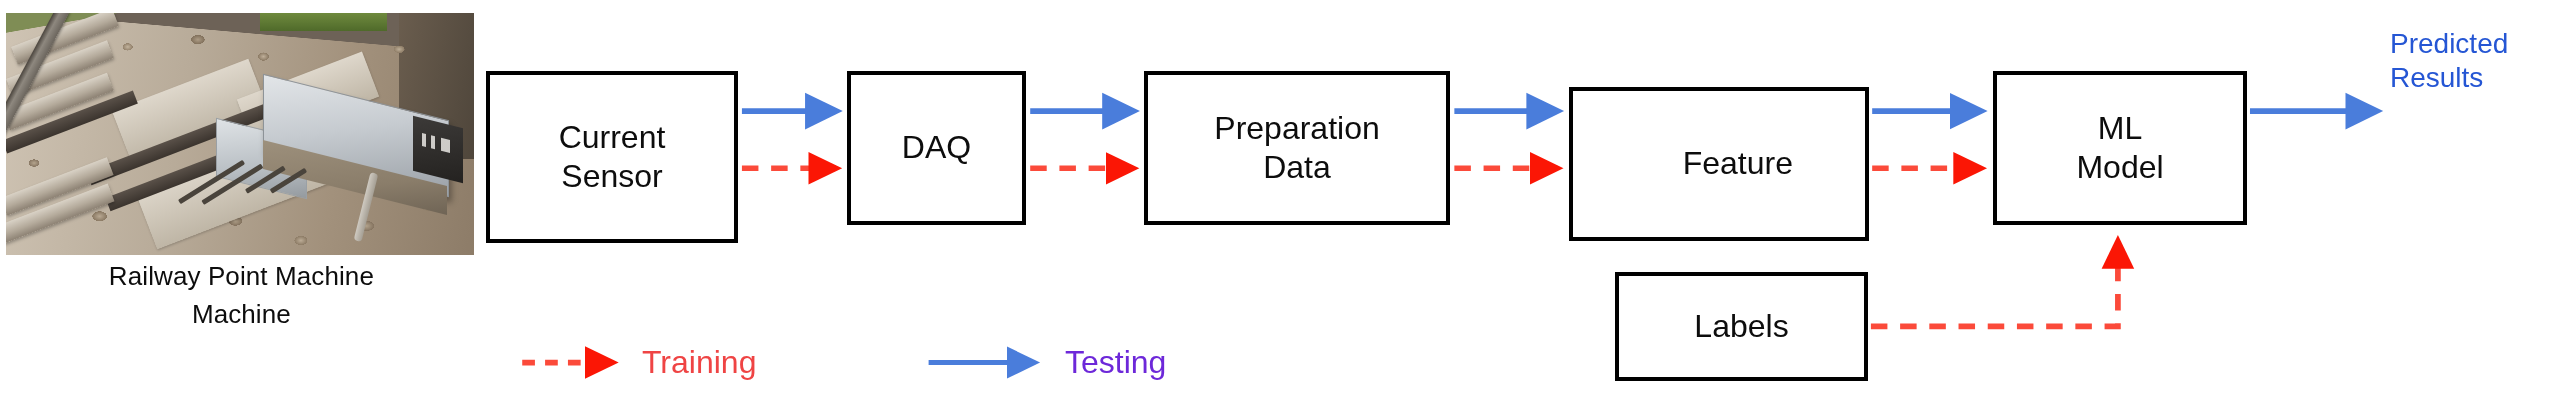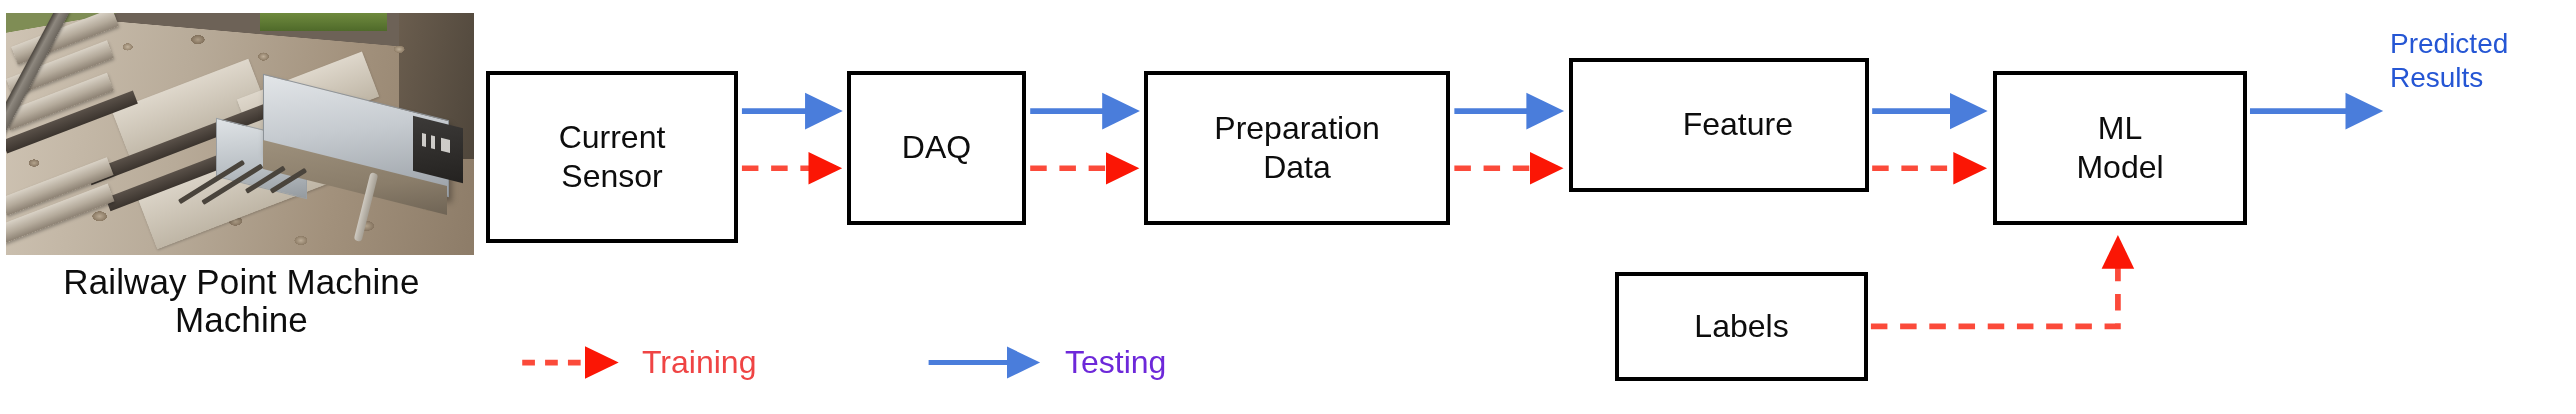--- a/index.html
+++ b/index.html
@@ -143,21 +143,21 @@
     transform: rotate(14deg);
     border-radius: 3.8px;
   }
 
   .caption {
     position: absolute;
     left: 6.4px;
     top: 261px;
     width: 470px;
     text-align: center;
-    font-size: 35px;
+    font-size: 26px;
     line-height: 1.18;
     color: #0d0d0d;
     letter-spacing: 0.1px;
   }
 
   
   .node {
     position: absolute;
     box-sizing: border-box;
     background: #ffffff;
@@ -262,21 +262,21 @@
     </div>
   </div>
 
   <div class="node" style="left:1144px; top:71px; width:306px; height:154px;">
     <div>
       <span>Preparation</span>
       <span>Data</span>
     </div>
   </div>
 
-  <div class="node" style="left:1569px; top:58px; width:300px; height:134px;padding-left:44px;">
+  <div class="node" style="left:1569px; top:87px; width:300px; height:154px;padding-left:44px;">
     <div>
       <span>Feature</span>
     </div>
   </div>
 
   <div class="node" style="left:1993px; top:71px; width:254px; height:154px;">
     <div>
       <span>ML</span>
       <span>Model</span>
     </div>

